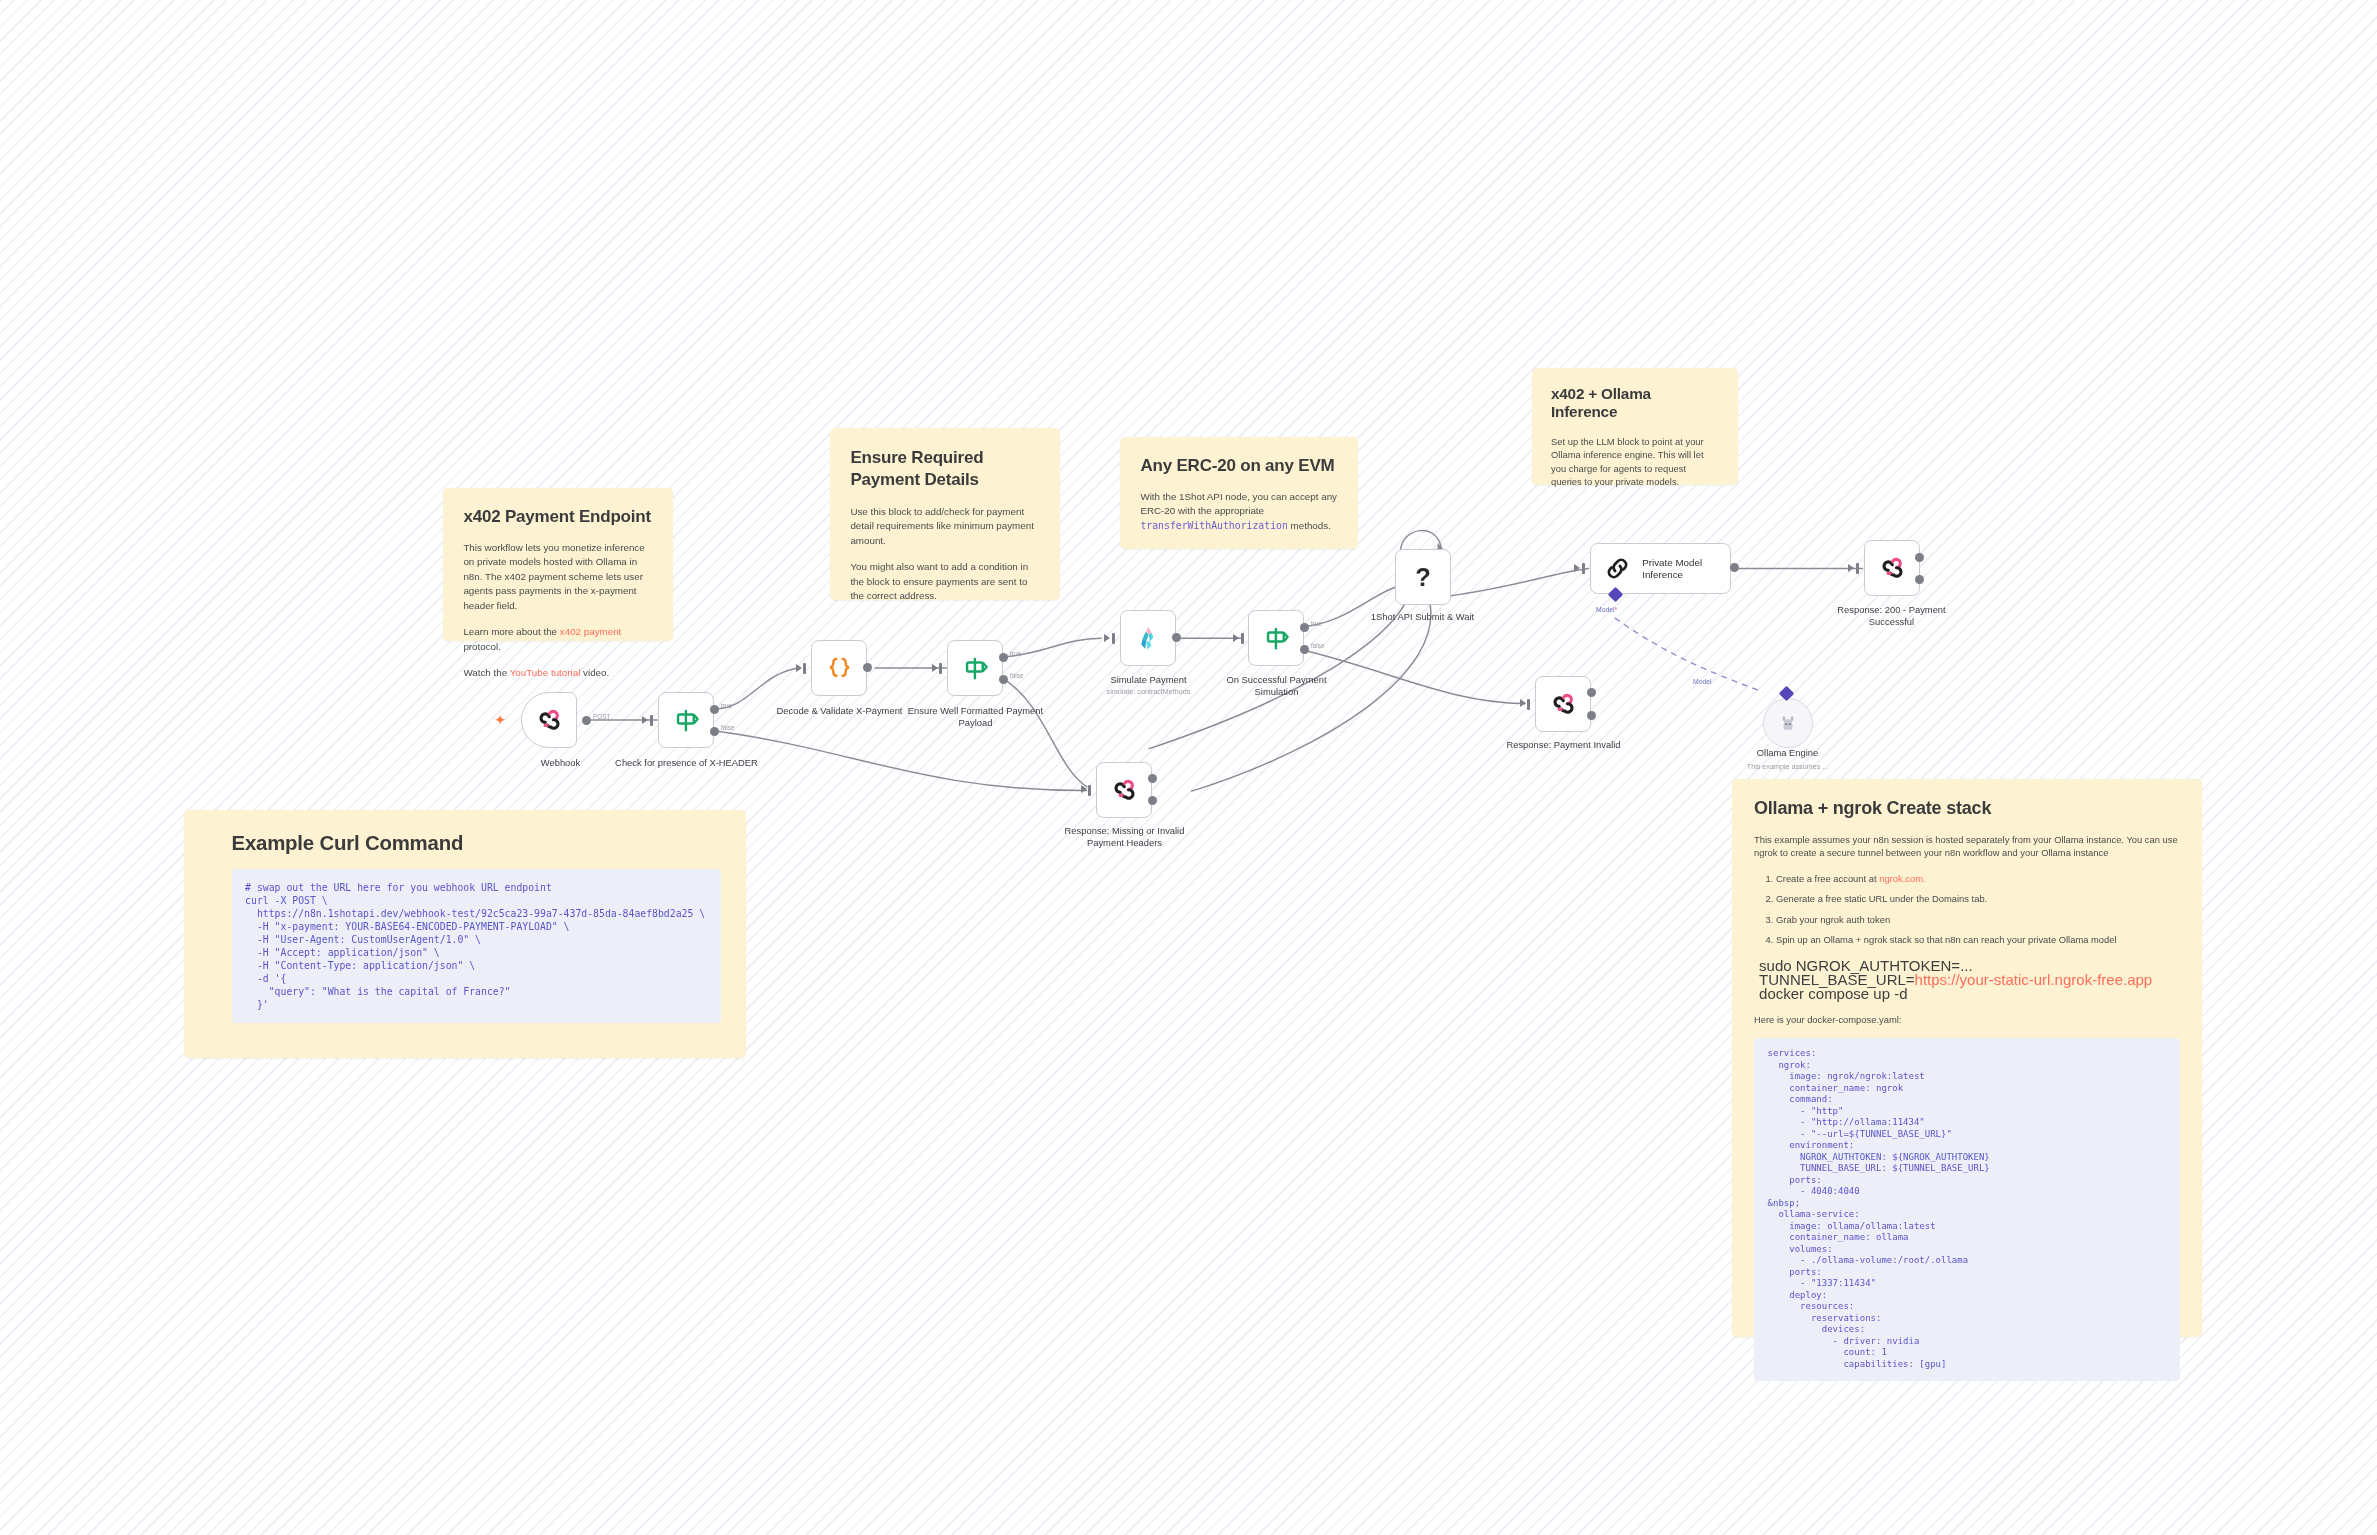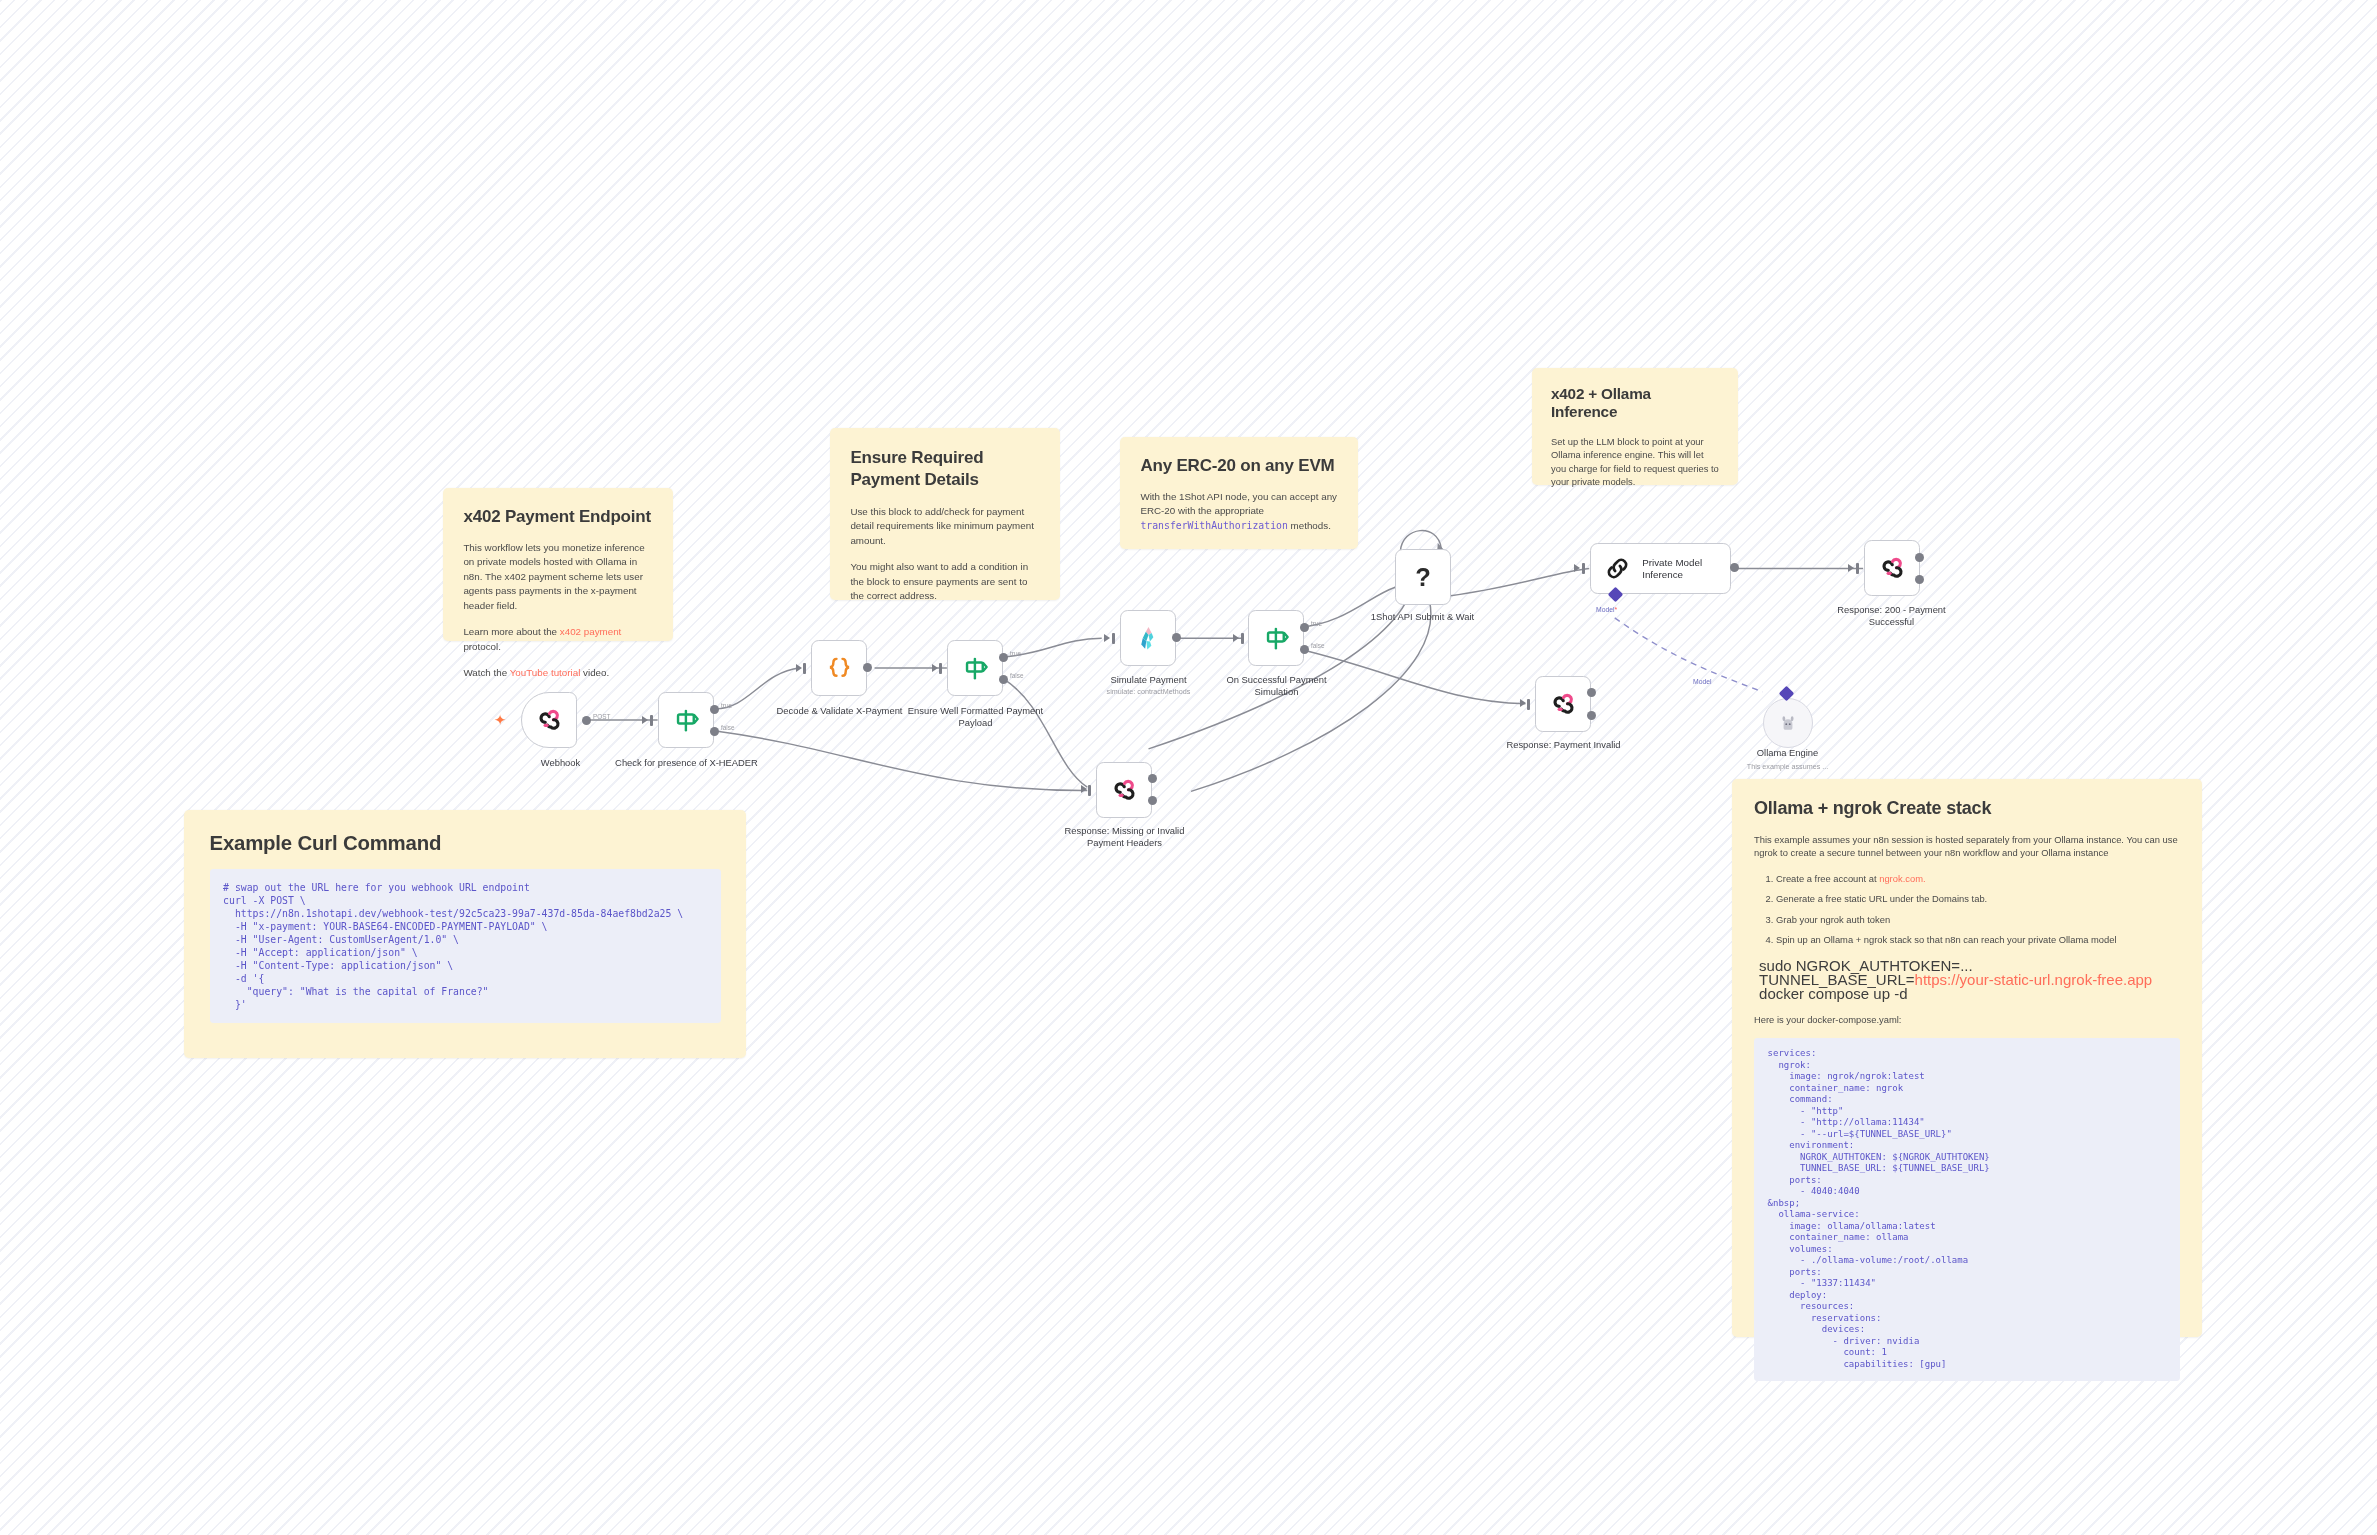--- a/index.html
+++ b/index.html
@@ -47,21 +47,21 @@
   #note-erc20 .inner{padding:19px 20.4px;}
 
   #note-x402ollama{left:1532px;top:368px;width:206px;height:117px;}
   #note-x402ollama h2{font-size:15.3px;}
   #note-x402ollama p{font-size:9.4px;line-height:13.6px;}
   #note-x402ollama .inner{padding:17px 19px;}
 
   #note-curl{left:184px;top:810px;width:562px;height:248px;}
   #note-curl h2{font-size:20.4px;}
   #note-curl p{font-size:10.2px;line-height:15.3px;}
-  #note-curl .inner{padding:22px 25.5px;}
+  #note-curl .inner{padding:22px 25.5px;margin-left:22px;}
   #note-curl pre.code{font-size:9.8px;line-height:13px;padding:12px 13.6px;}
 
   #note-docker{left:1732px;top:779px;width:470px;height:558px;}
   #note-docker h2{font-size:18px;}
   #note-docker p{font-size:9.4px;line-height:13.6px;}
   #note-docker ol{font-size:9.4px;line-height:13.6px;}
   #note-docker .inner{padding:19px 22px;}
   #note-docker pre.code{font-size:9px;line-height:11.5px;padding:10.2px 13.6px;}
   #note-docker .cmd{font-size:15px;line-height:14px;color:#3d3d3d;margin:0 0 12px 5.1px;}
   #note-docker .cmd a{color:#ff6d5a;text-decoration:none;}
@@ -159,21 +159,21 @@
   <div class="note" id="note-erc20">
     <div class="inner">
       <h2>Any ERC-20 on any EVM</h2>
       <p><span>With the 1Shot API node, you can accept any ERC-20 with the appropriate </span><code class="inline">transferWithAuthorization</code><span> methods.</span></p>
     </div>
   </div>
 
   <div class="note" id="note-x402ollama">
     <div class="inner">
       <h2>x402 + Ollama Inference</h2>
-      <p>Set up the LLM block to point at your Ollama inference engine. This will let you charge for field to request queries to your private models.</p>
+      <p>Set up the LLM block to point at your Ollama inference engine. This will let you charge for agents to request queries to your private models.</p>
     </div>
   </div>
 
   <div class="note" id="note-curl">
     <div class="inner">
       <h2>Example Curl Command</h2>
       <pre class="code"># swap out the URL here for you webhook URL endpoint
 curl -X POST \
   https://n8n.1shotapi.dev/webhook-test/92c5ca23-99a7-437d-85da-84aef8bd2a25 \
   -H "x-payment: YOUR-BASE64-ENCODED-PAYMENT-PAYLOAD" \

